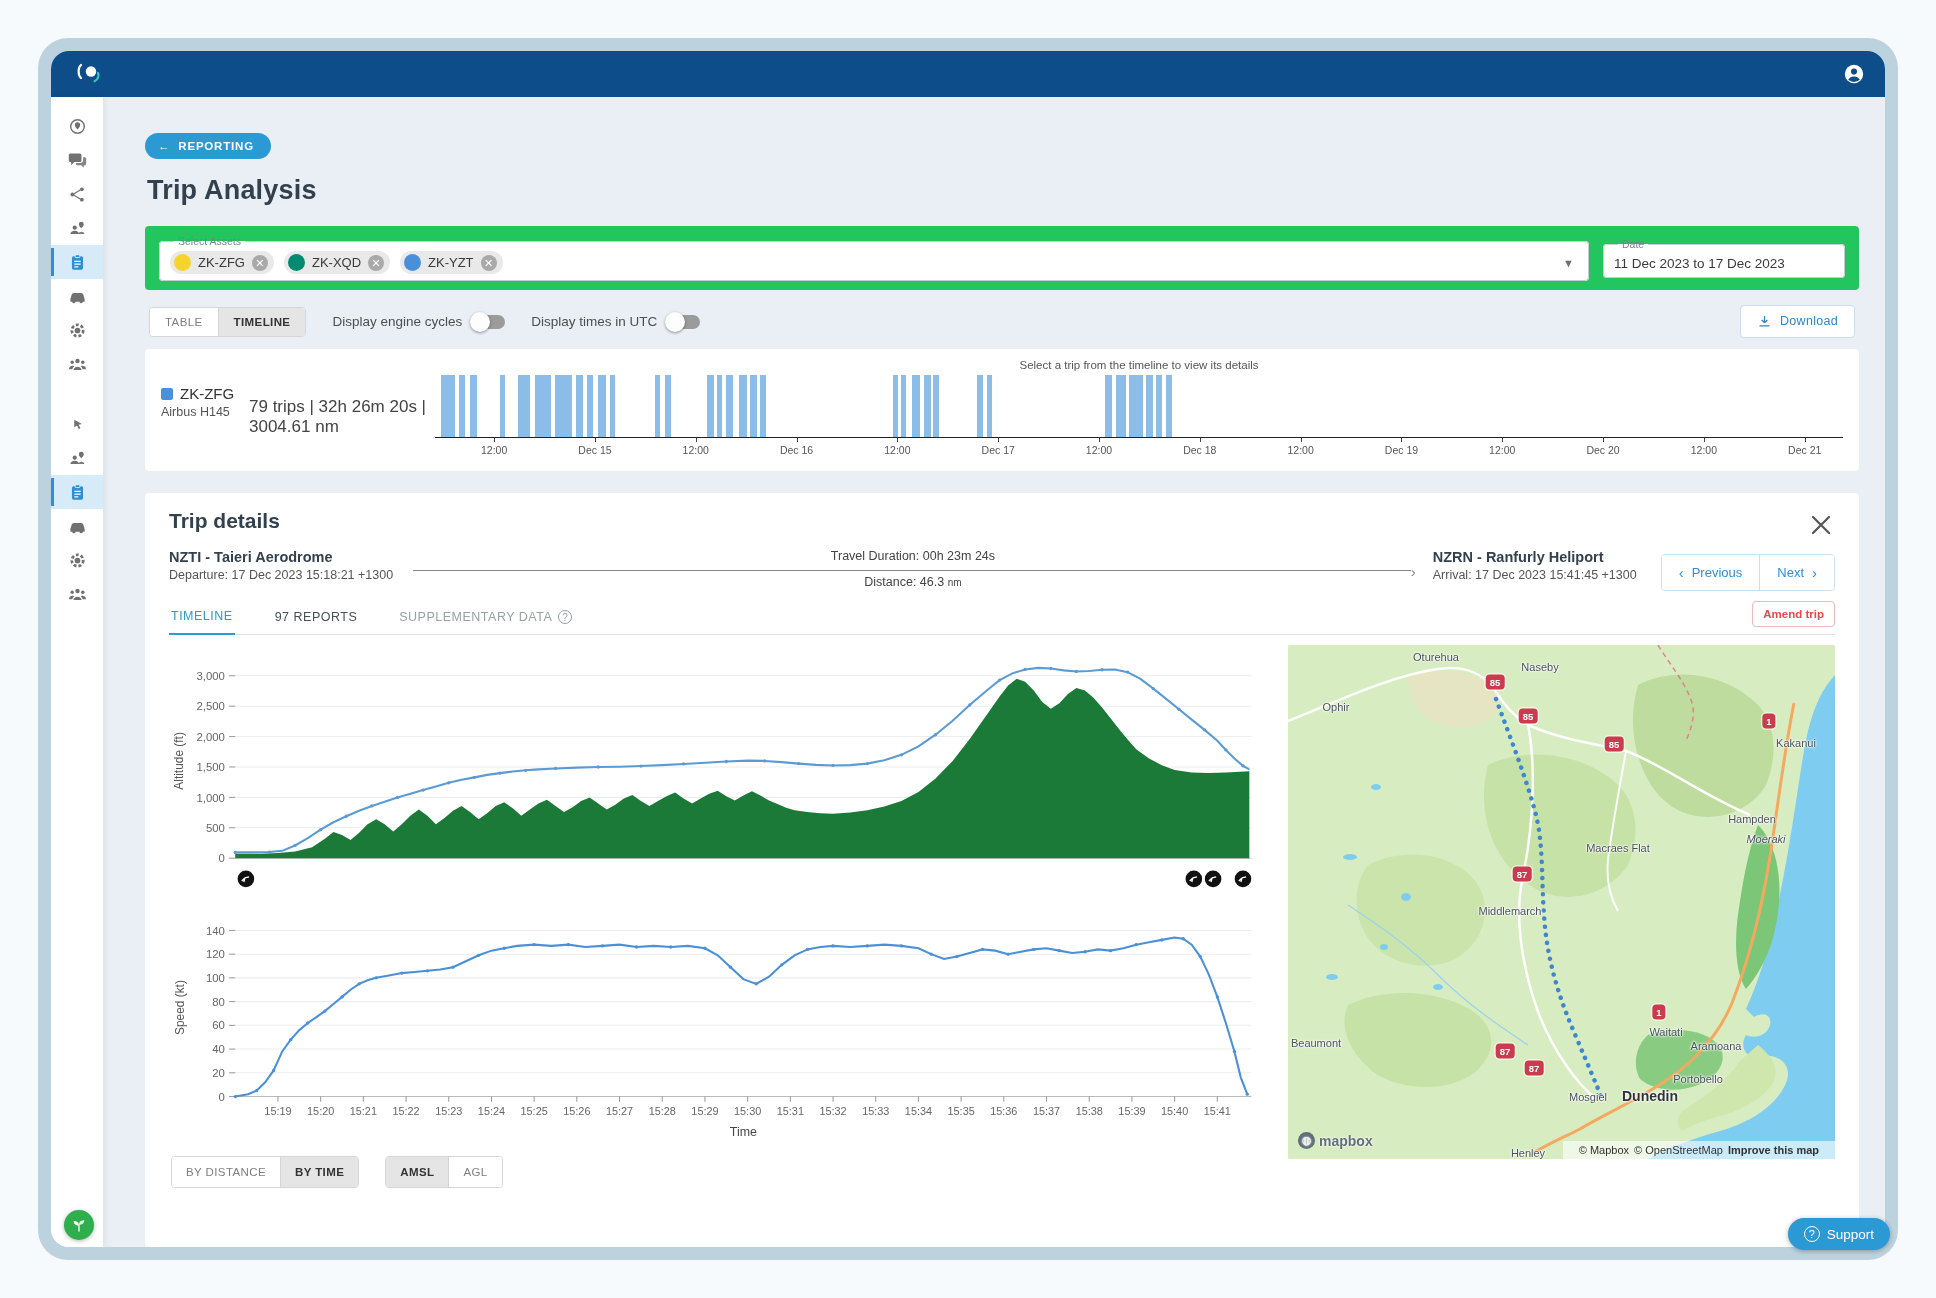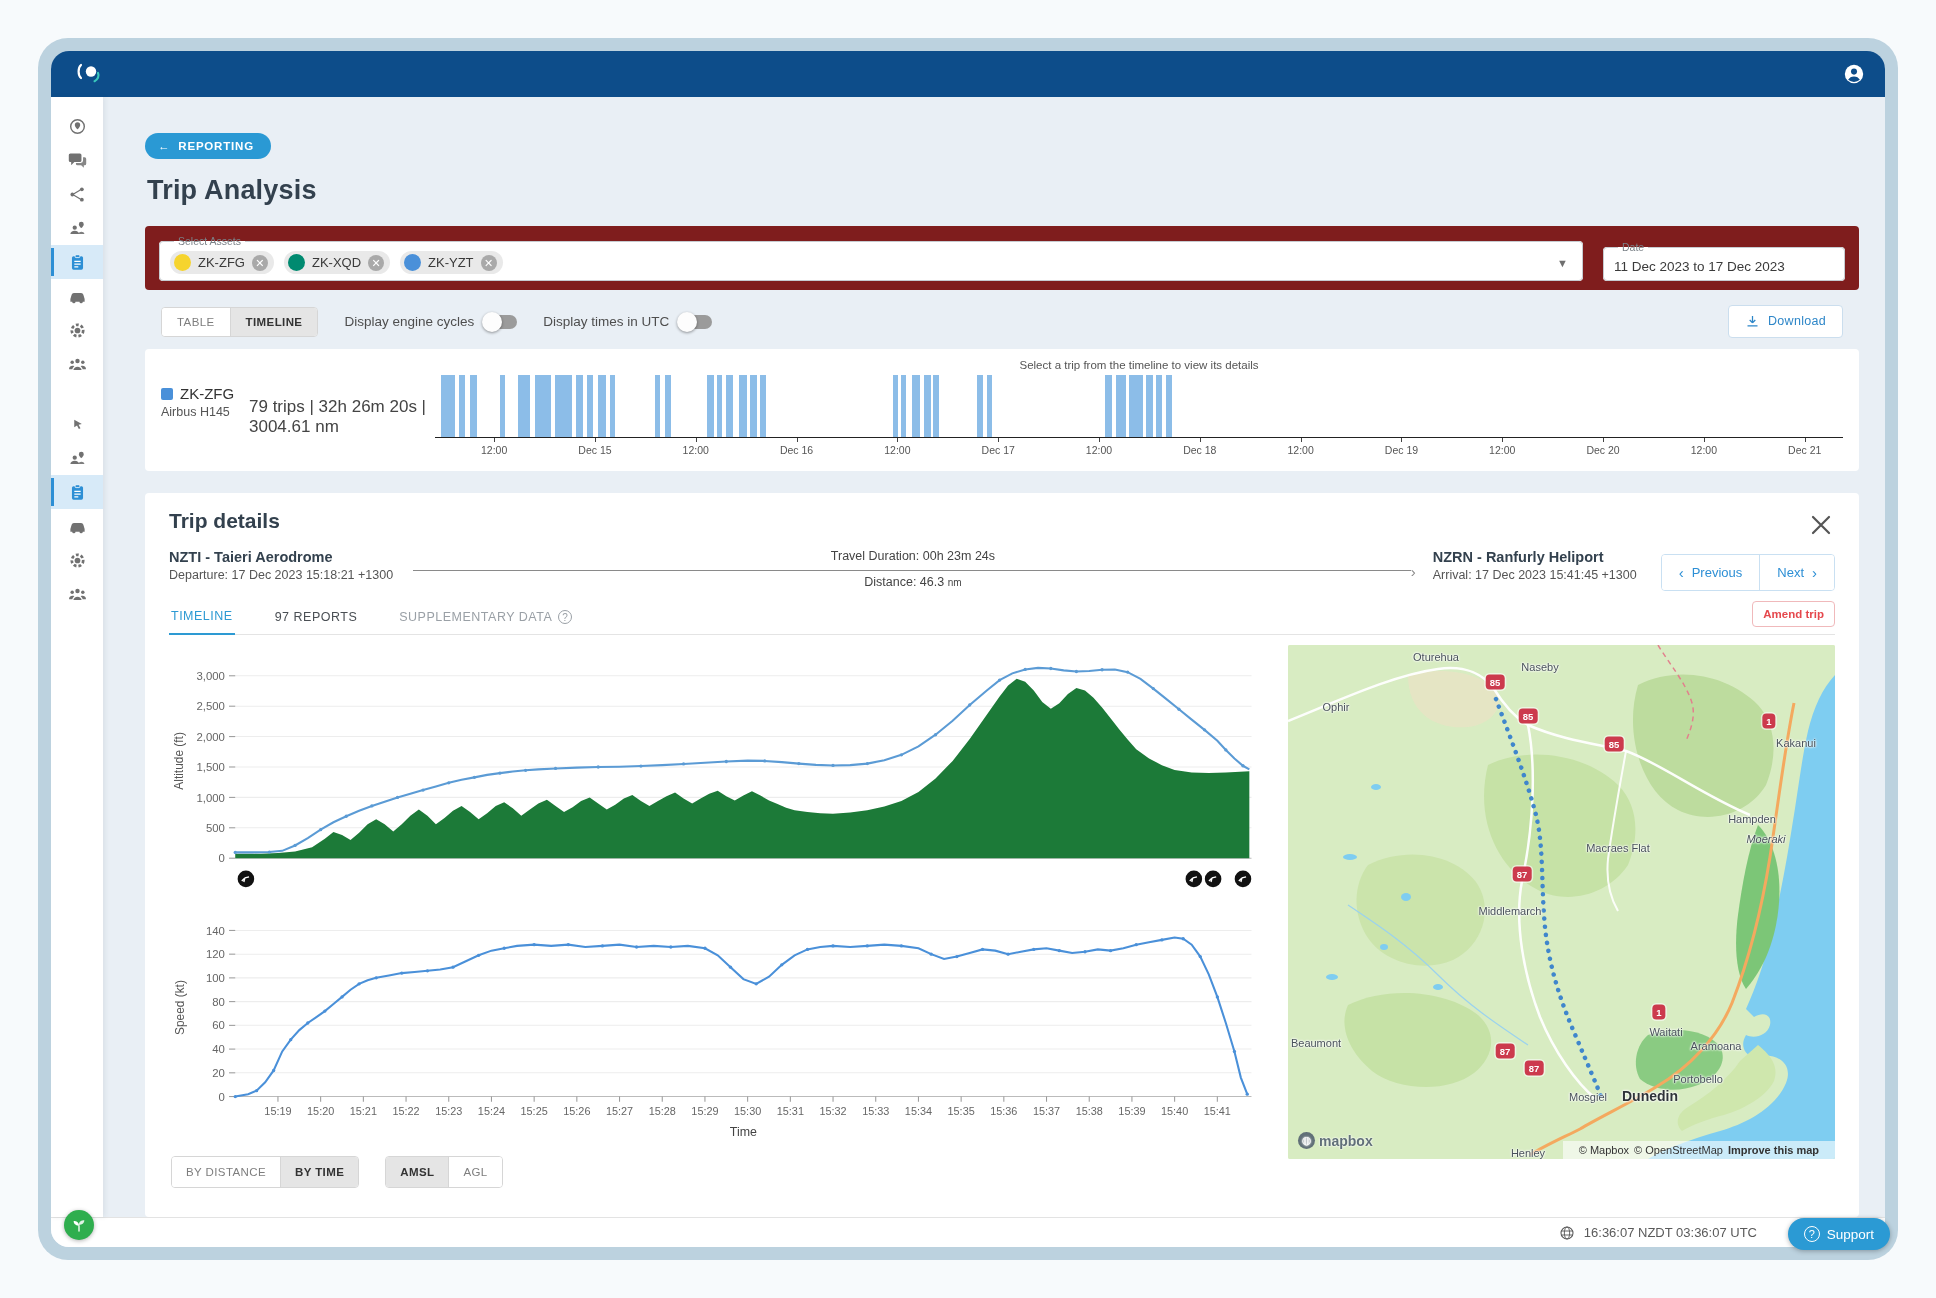--- a/index.html
+++ b/index.html
@@ -30,36 +30,36 @@
   .side-gap { height:26px; }
 
   .content { flex:1; min-width:0; padding:36px 26px 0 42px; display:flex; flex-direction:column; }
 
   .back-pill { display:inline-flex; align-items:center; gap:8px; background:#2a99d4; color:#fff;
                border:none; border-radius:15px; padding:7px 17px 7px 13px; font-size:11.5px;
                letter-spacing:.8px; font-weight:bold; cursor:pointer; width:max-content; }
   h1.page-title { font-size:27px; font-weight:600; color:#33414e; margin:16px 0 20px 2px; letter-spacing:.2px; }
 
   
-  .filter-panel { background:#7f1d1d; border-radius:4px; padding:9px 14px; display:flex; gap:20px; align-items:flex-end; }
+  .filter-panel { background:#22c55e; border-radius:4px; padding:9px 14px; display:flex; gap:14px; align-items:center; }
   fieldset.mui { border:1px solid #c6cbd0; border-radius:4px; padding:4px 10px 6px; position:relative; background:#fff; }
   fieldset.mui legend { font-size:10.5px; color:#7b8288; padding:0 4px; margin-left:4px; }
   .assets-field { flex:1; display:flex; align-items:center; }
   .chips { display:flex; gap:10px; align-items:center; flex:1; }
   .chip { display:flex; align-items:center; gap:7px; background:#e9e9e9; border-radius:15px;
           padding:3px 6px 3px 4px; font-size:13px; color:#3a3a3a; cursor:pointer; }
   .chip .dot { width:17px; height:17px; border-radius:50%; }
   .chip .x { width:16px; height:16px; border-radius:50%; background:#a9a9a9; color:#fff;
              font-size:11px; line-height:16px; text-align:center; cursor:pointer; }
   .caret { color:#6f6f6f; font-size:11px; margin-left:auto; padding:0 4px; cursor:pointer; }
   .date-field { width:242px; }
   .date-value { font-size:13.5px; color:#3a3a3a; padding-top:2px; cursor:pointer; }
 
   
-  .controls-row { display:flex; align-items:center; margin:15px 16px 11px; gap:26px; }
+  .controls-row { display:flex; align-items:center; margin:15px 4px 11px; gap:26px; }
   .seg { display:flex; border:1px solid #d6d6d6; border-radius:4px; overflow:hidden; background:#fff; }
   .seg-btn { padding:8px 15px; font-size:11.5px; letter-spacing:.4px; color:#7e7e7e; cursor:pointer;
              border-left:1px solid #d6d6d6; background:#fff; }
   .seg-btn:first-child { border-left:none; }
   .seg-btn.on { background:#e5e5e5; color:#333; font-weight:bold; }
   .toggle-wrap { display:flex; align-items:center; gap:10px; font-size:13.5px; color:#4e4e4e; }
   .switch { width:33px; height:14px; background:#9b9b9b; border-radius:7px; position:relative; cursor:pointer; }
   .switch .knob { position:absolute; left:-2px; top:-3px; width:20px; height:20px; border-radius:50%;
                   background:#fdfdfd; box-shadow:0 1px 3px rgba(0,0,0,.4); }
   .download-btn { margin-left:auto; display:flex; align-items:flex-start; gap:8px; background:#fff;
@@ -725,28 +725,20 @@
                 <span>© OpenStreetMap</span>
                 <b>Improve this map</b>
               </div>
             </div>
           </div>
         </div>
 
       </div>
     </div>
 
-    <div class="statusbar">
-      <svg width="16" height="16" viewBox="0 0 24 24">
-        <circle cx="12" cy="12" r="9" stroke="#5a5a5a" stroke-width="1.6" fill="none"></circle>
-        <ellipse cx="12" cy="12" rx="4" ry="9" stroke="#5a5a5a" stroke-width="1.4" fill="none"></ellipse>
-        <path d="M3.6 9h16.8M3.6 15h16.8" stroke="#5a5a5a" stroke-width="1.4"></path>
-      </svg>
-      <span class="time">16:36:07 NZDT 03:36:07 UTC</span>
-    </div>
 
     <div class="green-widget">
       <svg width="16" height="16" viewBox="0 0 24 24">
         <path d="M12 21v-8" stroke="#fff" stroke-width="2" stroke-linecap="round"></path>
         <path d="M12 13C12 8 8 6 4 6c0 5 4 7 8 7z" fill="#fff"></path>
         <path d="M12 11c0-4 3.5-6 8-6 0 4.5-4 7-8 7z" fill="#fff" opacity=".85"></path>
       </svg>
     </div>
   </div>
 

